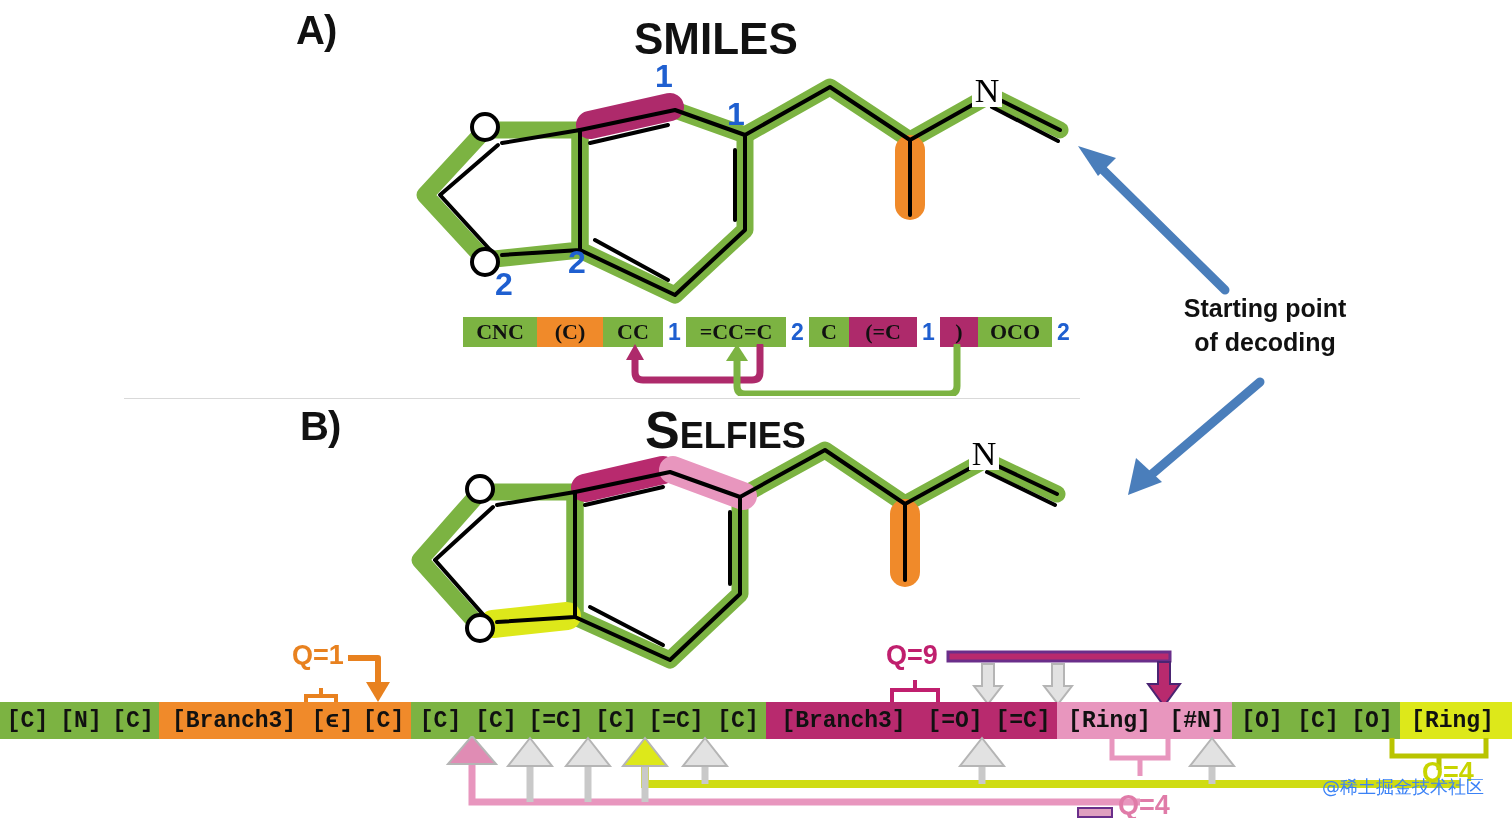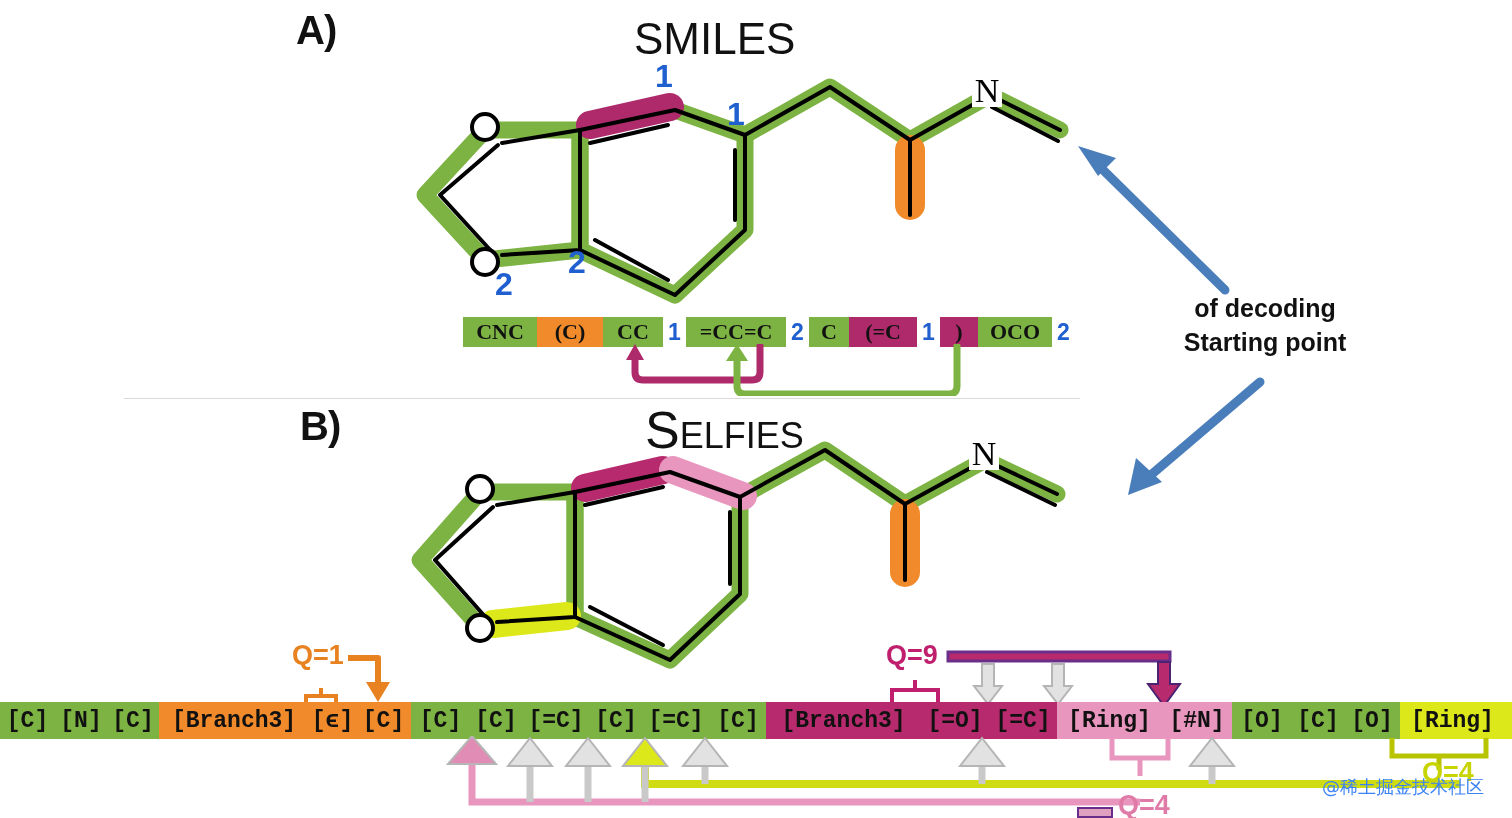--- a/index.html
+++ b/index.html
@@ -1,21 +1,21 @@
 <!DOCTYPE html>
 <html><head>
 <meta charset="utf-8">
 <style>
   html,body{margin:0;padding:0;background:#fff;}
   body{width:1512px;height:818px;position:relative;overflow:hidden;
        font-family:"Liberation Sans",sans-serif;}
   .abs{position:absolute;}
   
   .panel-letter{font-weight:bold;font-size:40px;color:#111;letter-spacing:-1px;}
-  .panel-title{font-weight:normal;font-size:44px;color:#111;letter-spacing:0px;}
+  .panel-title{font-weight:bold;font-size:44px;color:#111;letter-spacing:0px;}
   .panel-title.smallcaps{font-variant:small-caps;font-size:52px;}
   .divider{height:1px;background:#d9d9d9;}
   
   .start-text{font-weight:bold;font-size:25px;color:#111;text-align:center;line-height:1.35;}
   
   .smiles-bar{display:flex;align-items:stretch;height:30px;
               font-family:"Liberation Serif",serif;font-weight:bold;font-size:22px;}
   .tok{display:flex;align-items:center;justify-content:center;color:#111;
        padding:0 6px;white-space:pre;}
   .tok.g{background:#7cb342;}
@@ -153,22 +153,22 @@
 
 <svg class="abs" style="left:1060px;top:120px;" width="360" height="380">
   <g stroke="#4a7ebb" stroke-width="9" fill="none" stroke-linecap="round">
     <path d="M 35,42 L 165,170"></path>
     <path d="M 85,360 L 200,262"></path>
   </g>
   <polygon points="18,26 56,38 38,56" fill="#4a7ebb"></polygon>
   <polygon points="68,375 76,338 102,362" fill="#4a7ebb"></polygon>
 </svg>
 <div class="abs start-text" style="left:1140px;top:292px;width:250px;">
+  <div>Starting point</div>
   <div>of decoding</div>
-  <div>Starting point</div>
 </div>
 
 <div class="abs qlab q-orange" style="left:292px;top:640px;">Q=1</div>
 <svg class="abs" style="left:300px;top:640px;" width="110" height="70">
 
   <g fill="none" stroke="#e8811f" stroke-width="6" stroke-linejoin="round">
     <path d="M 48,18 L 78,18 L 78,42"></path>
   </g>
   <polygon points="66,42 90,42 78,62" fill="#e8811f"></polygon>
 

